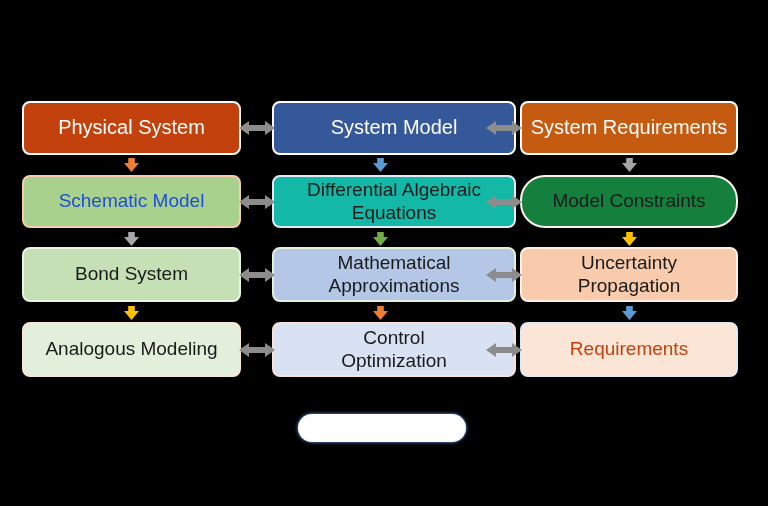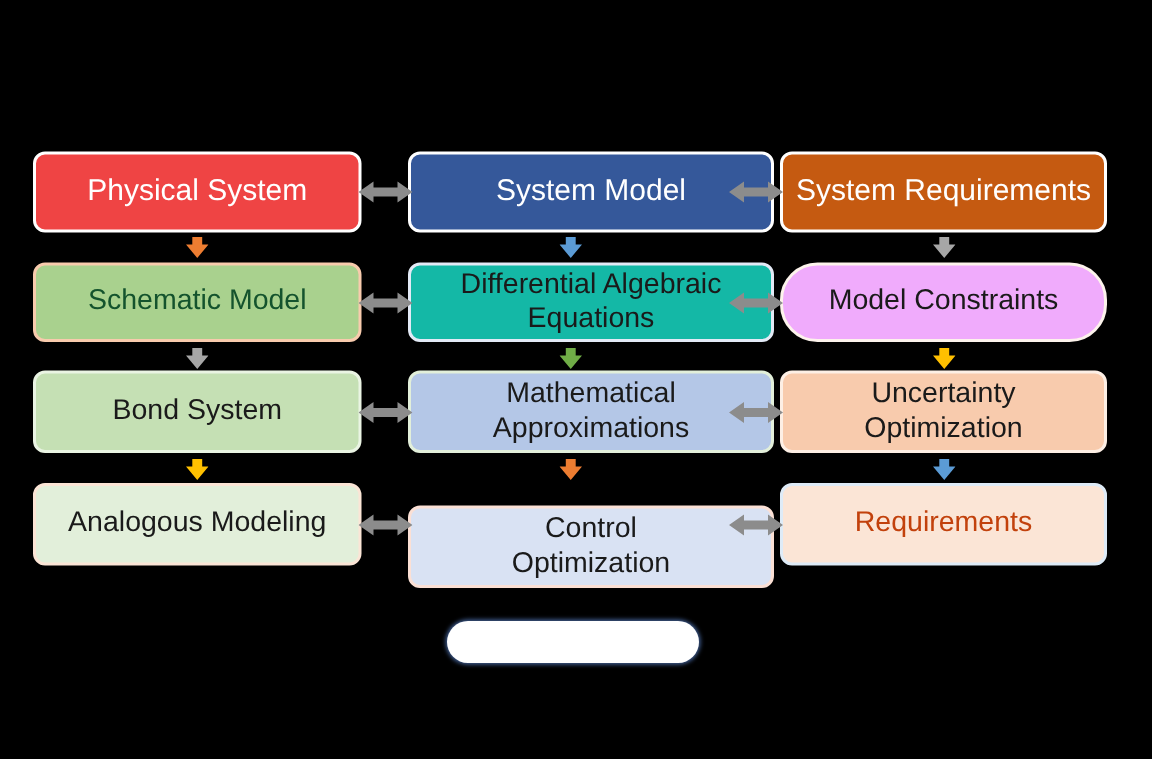--- a/index.html
+++ b/index.html
@@ -53,57 +53,57 @@
     box-shadow:0 0 3px 1px rgba(90,130,200,0.75);
     display:flex;align-items:center;justify-content:center;
     font-size:14px;color:#333;
   }
 </style>
 </head>
 <body>
 
 <div class="canvas">
 
-  <div class="box r1 c1" style="background-color: #ef4444; border-color: rgb(255, 255, 255); color: rgb(255, 255, 255); text-align: right;">
+  <div class="box r1 c1" style="background-color: #c2410c; border-color: rgb(255, 255, 255); color: rgb(255, 255, 255); text-align: right;">
     <span>Physical System</span>
   </div>
   <div class="box r1 c2" style="background-color: rgb(53, 88, 154); border-color: rgb(255, 255, 255); color: rgb(255, 255, 255);">
     <span>System Model</span>
   </div>
   <div class="box r1 c3" style="background-color: rgb(197, 90, 17); border-color: rgb(255, 255, 255); color: rgb(255, 255, 255);">
     <span>System Requirements</span>
   </div>
 
-  <div class="box r2 c1" style="background-color: rgb(169, 209, 142); border-color: rgb(248, 203, 173); color: #14532d;">
+  <div class="box r2 c1" style="background-color: rgb(169, 209, 142); border-color: rgb(248, 203, 173); color: #1d4ed8;">
     <span>Schematic Model</span>
   </div>
   <div class="box r2 c2" style="background-color: #14b8a6; border-color: rgb(227, 234, 246); color: rgb(26, 26, 26);">
     <span>Differential Algebraic
 Equations</span>
   </div>
-  <div class="box r2 c3" style="background-color: #f0abfc; border-color: rgb(253, 243, 236); color: rgb(26, 26, 26); border-radius: 25px;">
+  <div class="box r2 c3" style="background-color: #15803d; border-color: rgb(253, 243, 236); color: rgb(26, 26, 26); border-radius: 25px;">
     <span>Model Constraints</span>
   </div>
 
   <div class="box r3 c1" style="background-color: rgb(197, 224, 180); border-color: rgb(234, 244, 227); color: rgb(26, 26, 26);">
     <span>Bond System</span>
   </div>
   <div class="box r3 c2" style="background-color: rgb(180, 199, 231); border-color: rgb(226, 239, 218); color: rgb(26, 26, 26);">
     <span>Mathematical
 Approximations</span>
   </div>
   <div class="box r3 c3" style="background-color: rgb(248, 203, 173); border-color: rgb(253, 239, 229); color: rgb(26, 26, 26);">
     <span>Uncertainty
-Optimization</span>
+Propagation</span>
   </div>
 
   <div class="box r4 c1" style="background-color: rgb(226, 239, 218); border-color: rgb(251, 229, 214); color: rgb(26, 26, 26); align-items: center;">
     <span>Analogous Modeling</span>
   </div>
-  <div class="box r4 c2" style="background-color: rgb(217, 226, 243); border-color: rgb(251, 224, 213); color: rgb(26, 26, 26); margin-top: 15px;">
+  <div class="box r4 c2" style="background-color: rgb(217, 226, 243); border-color: rgb(251, 224, 213); color: rgb(26, 26, 26);">
     <span>Control
 Optimization</span>
   </div>
   <div class="box r4 c3" style="background-color: rgb(251, 229, 214); border-color: rgb(222, 235, 247); color: #c2410c;">
     <span>Requirements</span>
   </div>
 
   <svg class="h-arrow hg1 hr1" viewBox="0 0 36 18" style="fill: rgb(140, 140, 140);">
       <polygon points="0,9 10,2 10,6 26,6 26,2 36,9 26,16 26,12 10,12 10,16"></polygon>
     </svg>

